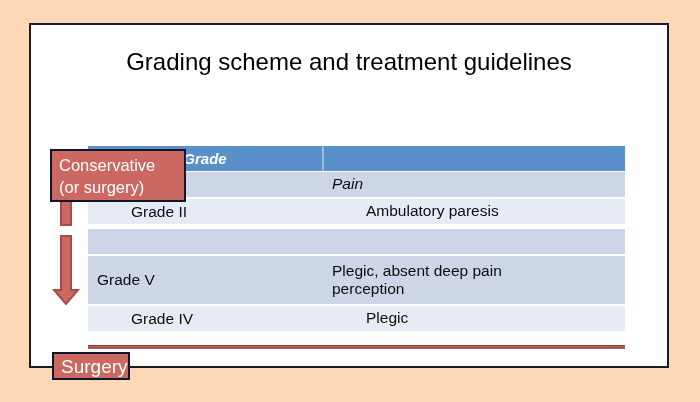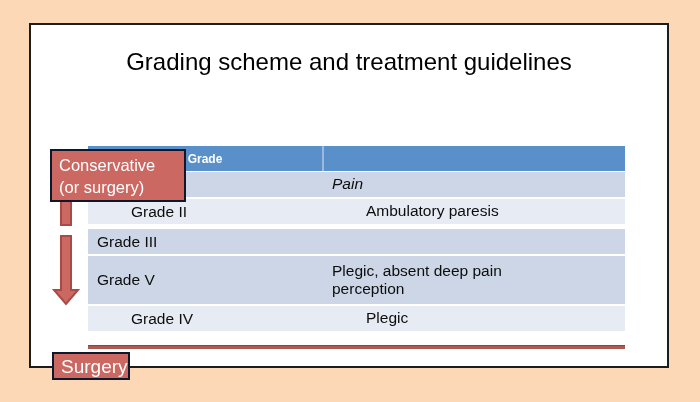--- a/index.html
+++ b/index.html
@@ -13,21 +13,21 @@
     background:#ffffff; border:2px solid #1c1c1c;
   }
   .title {
     position:absolute; top:23px; left:0; width:100%;
     text-align:center; font-size:24px; color:#000;
   }
   
   .gtable { position:absolute; left:57px; top:121px; width:537px; }
   .thead {
     display:flex; height:25px; background:#5990c9;
-    color:#ffffff; font-weight:bold; font-size:12px;
+    color:#ffffff; font-weight:bold; font-size:15px;font-style:italic;
   }
   .th { display:flex; align-items:center; justify-content:center; }
   .th-grade { width:236px; border-right:2px solid #9db9de; }
   .th-exam { flex:1; }
   .trow { display:flex; min-height:25px; font-size:15.5px; color:#0d0d0d; }
   .trow.dark { background:#ccd6e6; }
   .trow.light { background:#e7ecf4;padding-left:34px; }
   .trow.mt1 { margin-top:1px;font-style:italic; }
   .trow.mt2 { margin-top:2px; }
   .trow.mt5 { margin-top:5px; }
@@ -76,21 +76,20 @@
             <span>Pain</span>
           </div>
       </div>
       <div class="trow light mt2">
         <div class="cell-grade">Grade II</div>
         <div class="cell-exam">
             <span>Ambulatory paresis</span>
           </div>
       </div>
       <div class="trow dark mt5">
-        <div class="cell-grade">Grade III</div>
       </div>
       <div class="trow dark tall mt2">
         <div class="cell-grade">Grade V</div>
         <div class="cell-exam">
             <span>Plegic, absent deep pain perception</span>
           </div>
       </div>
       <div class="trow light mt2">
         <div class="cell-grade">Grade IV</div>
         <div class="cell-exam">

